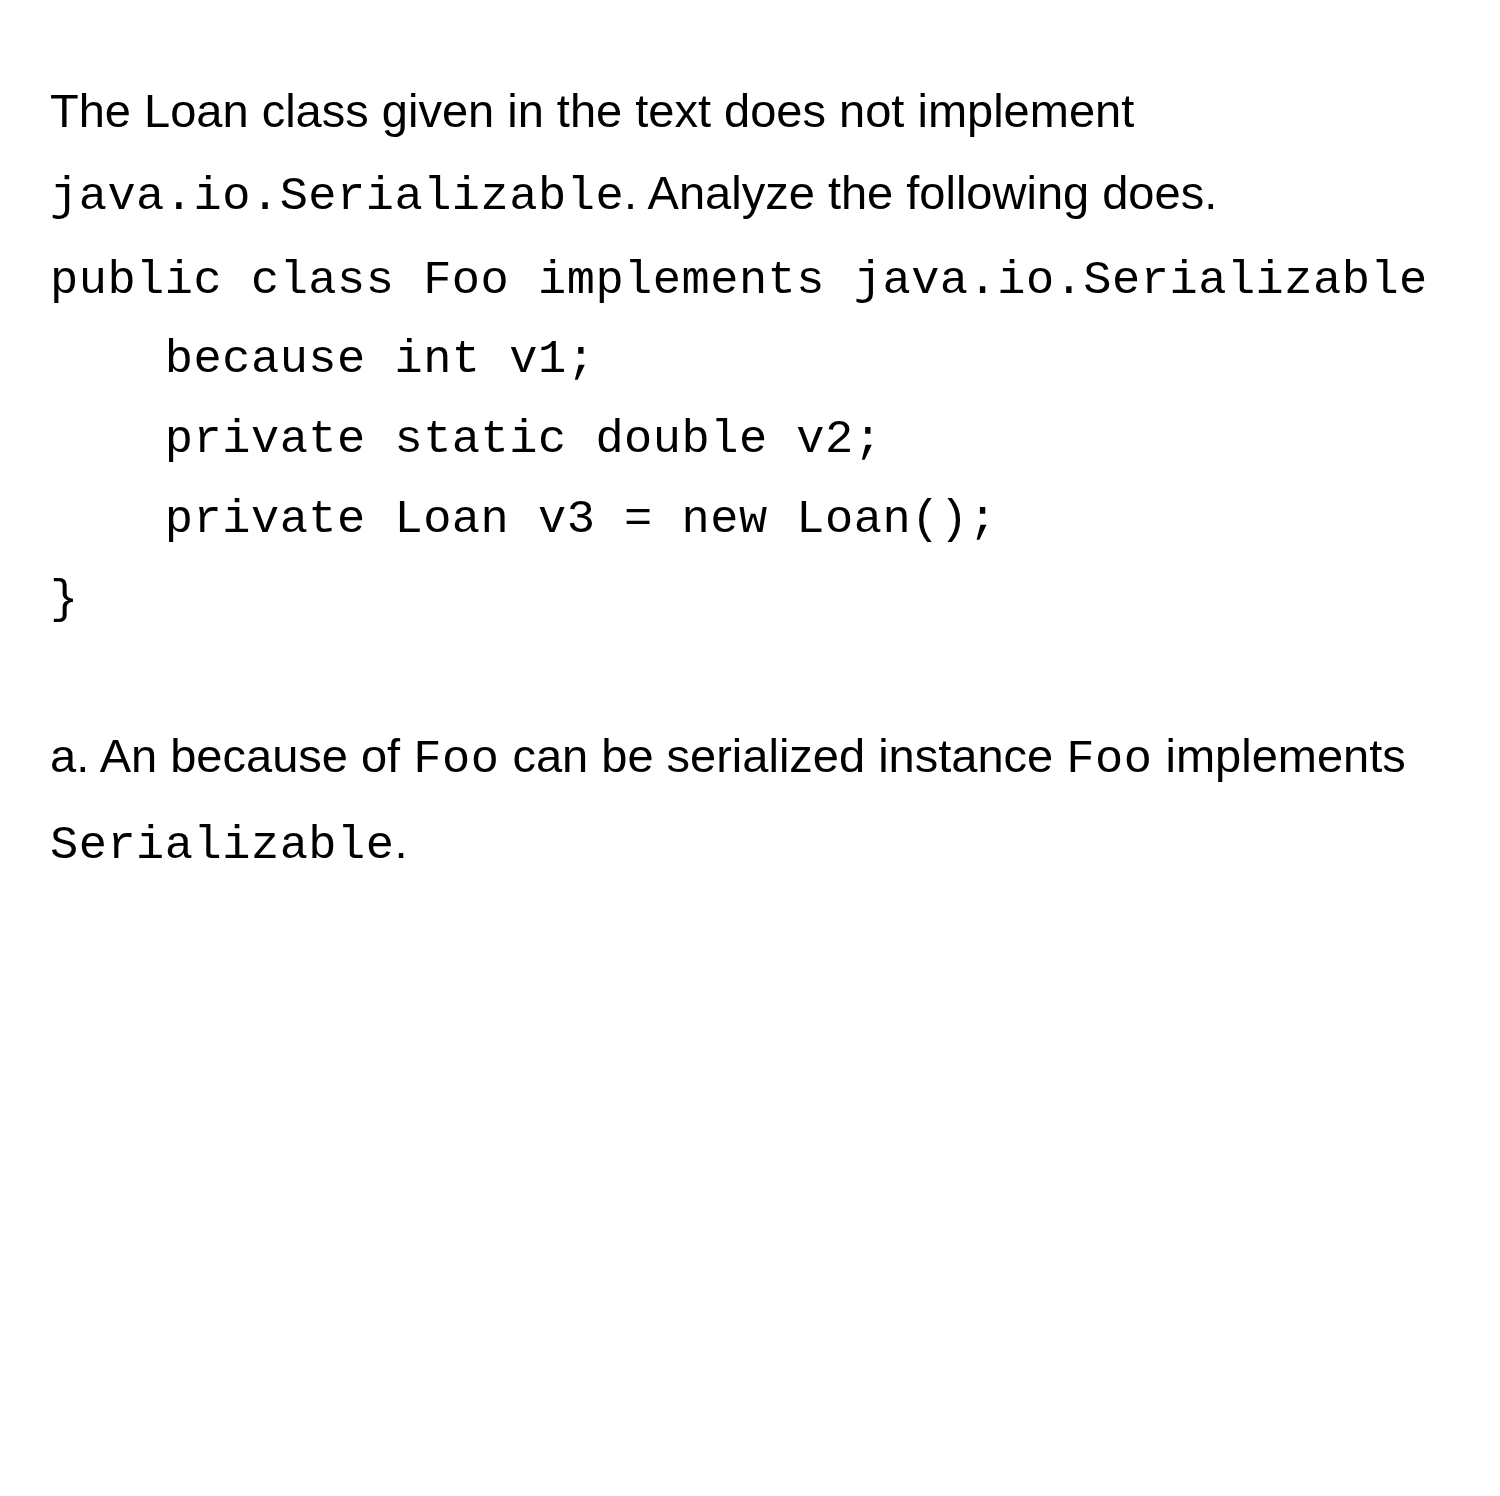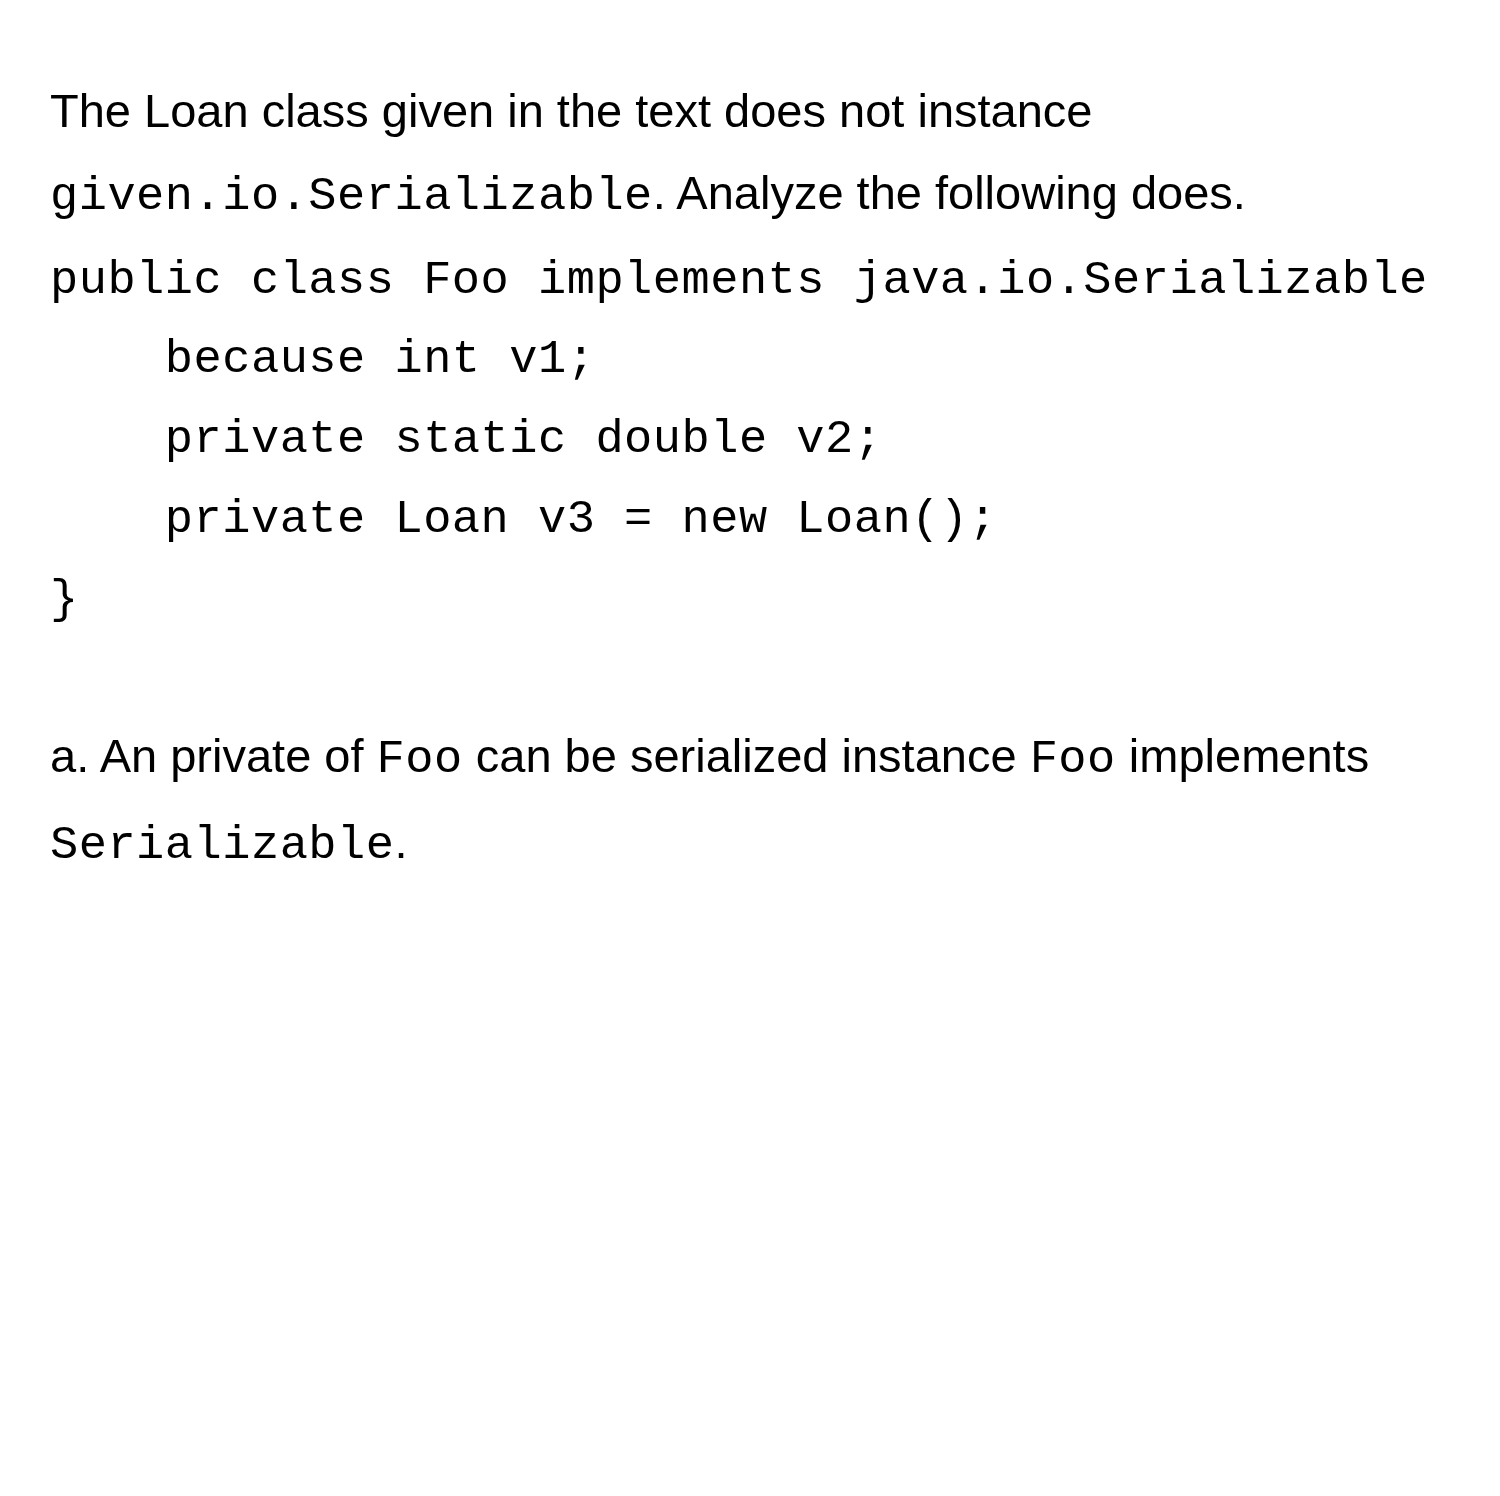--- a/index.html
+++ b/index.html
@@ -44,26 +44,26 @@
       font-weight: 400;
     }
     .intro {
       margin-bottom: 0px;
     }
   </style>
 </head>
 <body>
 
 <div class="question-text intro">
-  <span>The Loan class given in the text does not instance </span><span class="code-inline">given.io.Serializable</span><span>. Analyze the following does.</span>
+  <span>The Loan class given in the text does not implement </span><span class="code-inline">java.io.Serializable</span><span>. Analyze the following does.</span>
 </div>
 
 <div class="code-block"><span>public class Foo implements java.io.Serializable {</span>
 <span>    because int v1;</span>
 <span>    private static double v2;</span>
 <span>    private Loan v3 = new Loan();</span>
 <span>}</span></div>
 
 <div class="answers">
   <div class="answer-item">
-    <span>a. An private of </span><span class="code-inline">Foo</span><span> can be serialized instance </span><span class="code-inline">Foo</span><span> implements </span><span class="code-inline">Serializable</span><span>.</span>
+    <span>a. An because of </span><span class="code-inline">Foo</span><span> can be serialized instance </span><span class="code-inline">Foo</span><span> implements </span><span class="code-inline">Serializable</span><span>.</span>
   </div>
 </div>
 
 </body></html>

